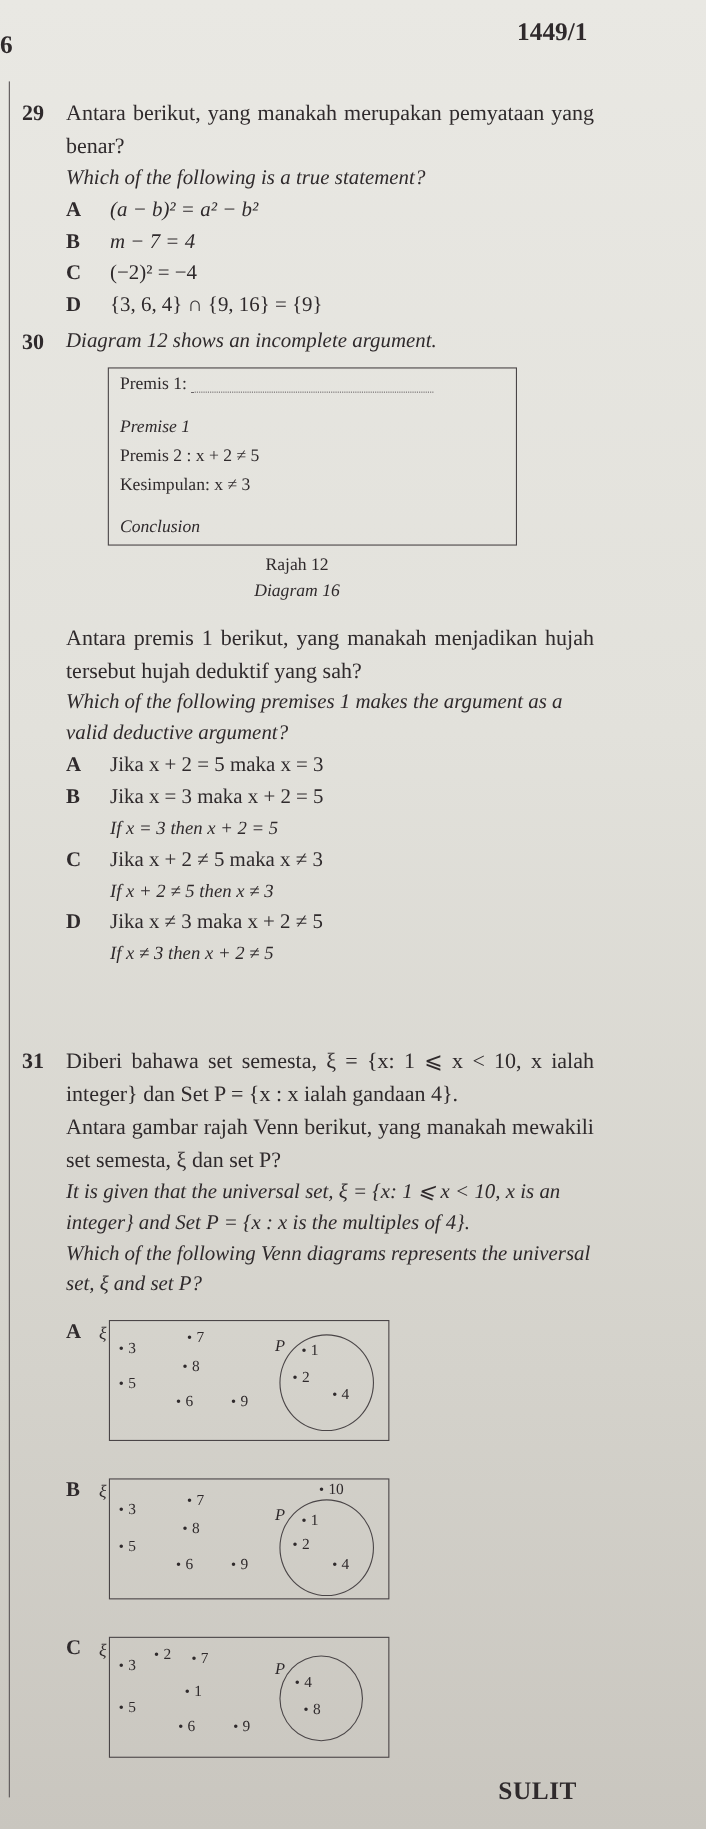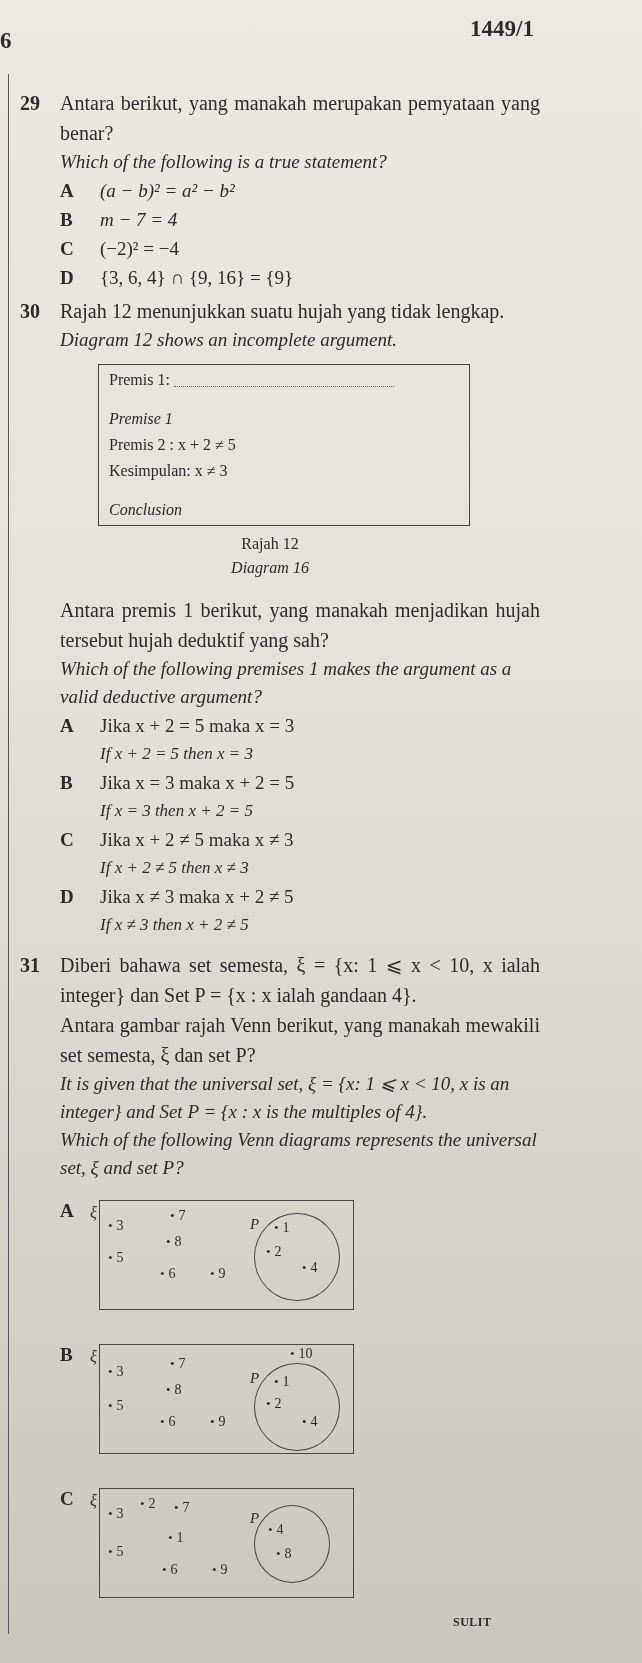--- a/index.html
+++ b/index.html
@@ -31,21 +31,21 @@
   .dots { display: inline-block; width: 220px; border-bottom: 1px dotted #6a6567; vertical-align: bottom; margin-bottom: 6px; }
   .caption { text-align: center; width: 420px; font-size: 16px; line-height: 24px; }
   .venn-row { position: relative; height: 130px; margin-top: 14px; }
   .venn-row .vlbl { position: absolute; left: 0; top: 0; font-weight: bold; font-size: 19px; }
   .venn-row .xi { position: absolute; left: 30px; top: 2px; font-style: italic; font-size: 16px; }
   .vbox { position: absolute; left: 39px; top: 4px; width: 253px; height: 108px; border: 1.5px solid #4a4547; }
   .vcircle { position: absolute; border: 1.3px solid #4a4547; border-radius: 50%; }
   .pt { position: absolute; font-size: 14px; line-height: 14px; white-space: nowrap; }
   .pt::before { content: "\2022"; margin-right: 4px; font-size: 13px; }
   .plabel { position: absolute; font-style: italic; font-size: 15px; }
-  .sulit { position: absolute; left: 453px; top: 1615px; font-weight: bold; font-size: 12px; letter-spacing: 0.5px; }
+  .sulit { position: absolute; left: 453px; top: 1615px; font-weight: bold; font-size: 23px; letter-spacing: 0.5px; }
 </style>
 </head>
 <body>
 
 <div class="page">
   <div class="margin-line"></div>
   <div class="hdr-page">6</div>
   <div class="hdr-code">1449/1</div>
 
   <div class="q" style="top:88px;">
@@ -68,39 +68,37 @@
       <div class="opt">
           <span class="lbl">D</span>
           <span>{3, 6, 4} ∩ {9, 16} = {9}</span>
         </div>
     </div>
   </div>
 
   <div class="q" style="top:296px;">
     <span class="num">30</span>
     <div class="body">
-      <div class="ms">Rajah 12 menunjukkan suatu hujah yang tidak lengkap.</div>
       <div class="en">Diagram 12 shows an incomplete argument.</div>
       <div class="argbox">
         <div><span>Premis 1:</span> <span class="dots"></span></div>
         <div class="it">Premise 1</div>
         <div>Premis 2 : x + 2 ≠ 5</div>
         <div>Kesimpulan: x ≠ 3</div>
         <div class="it">Conclusion</div>
       </div>
       <div class="caption" style="margin-top:6px;">Rajah 12</div>
       <div class="caption" style="font-style:italic;">Diagram 16</div>
       <div class="ms" style="margin-top:15px;">Antara premis 1 berikut, yang manakah menjadikan hujah tersebut hujah deduktif yang sah?</div>
       <div class="en">Which of the following premises 1 makes the argument as a valid deductive argument?</div>
       <div>
         <div class="opt">
             <span class="lbl">A</span>
             <span>Jika x + 2 = 5 maka x = 3</span>
           </div>
-        <div class="opt-en">If x + 2 = 5 then x = 3</div>
       </div>
       <div>
         <div class="opt">
             <span class="lbl">B</span>
             <span>Jika x = 3 maka x + 2 = 5</span>
           </div>
         <div class="opt-en">If x = 3 then x + 2 = 5</div>
       </div>
       <div>
         <div class="opt">

